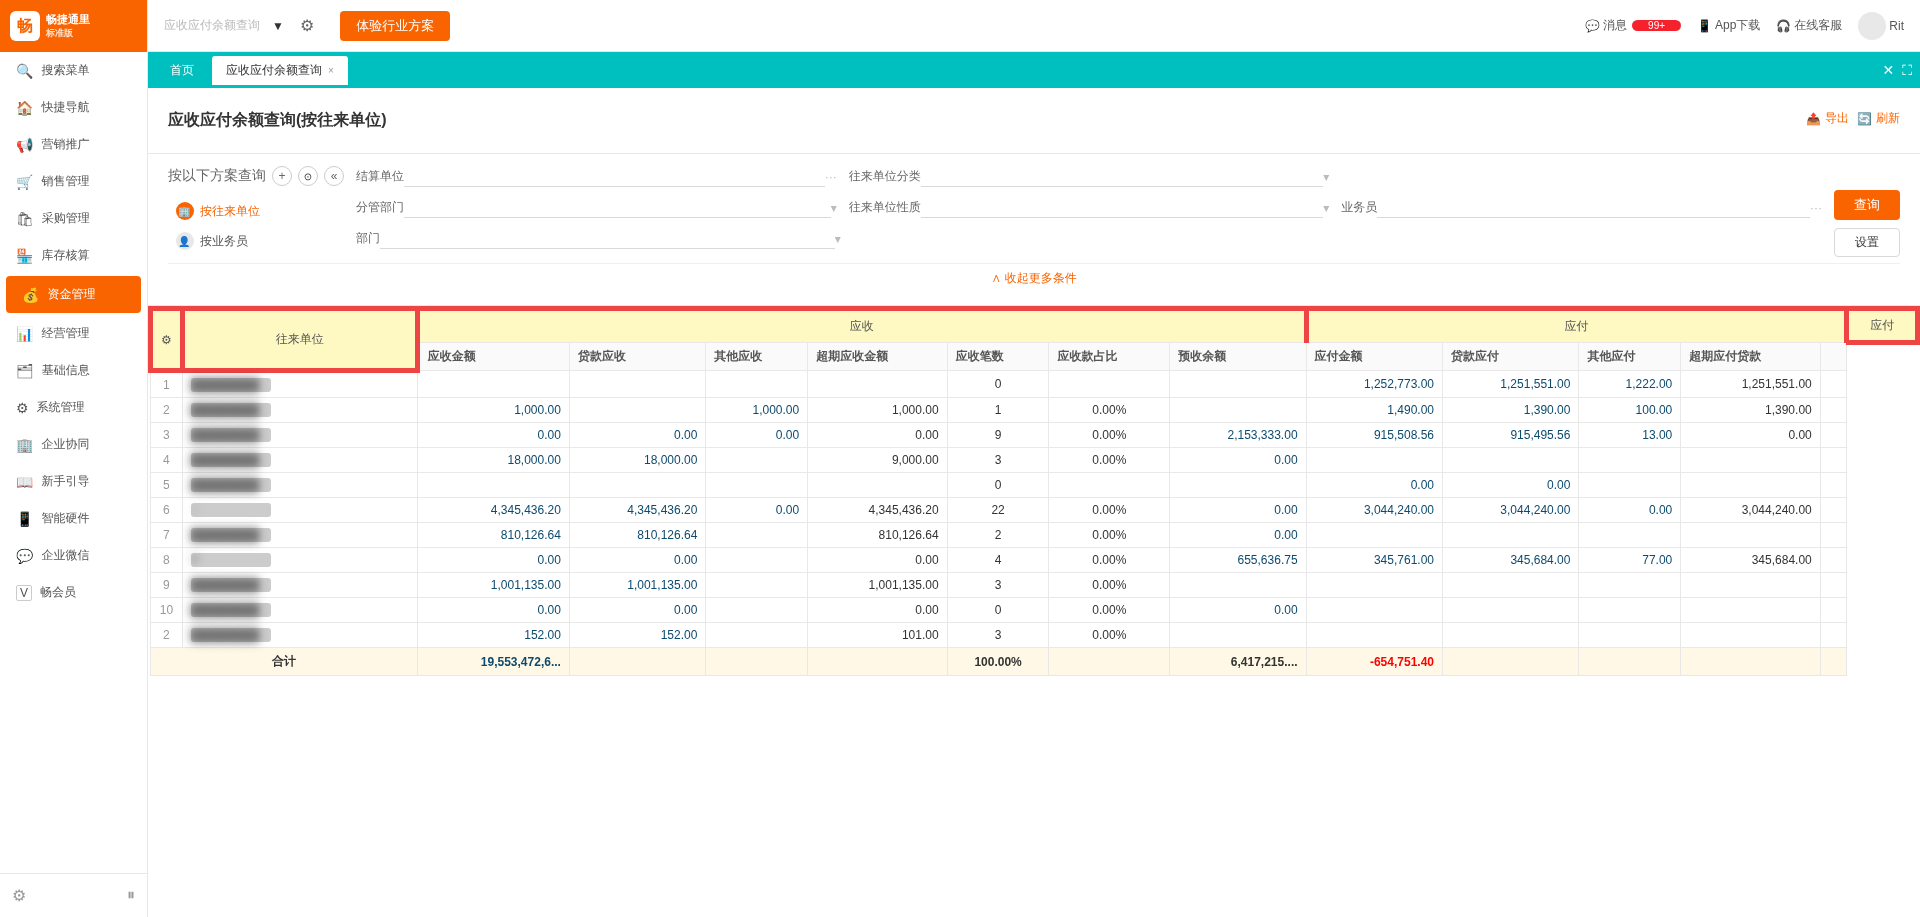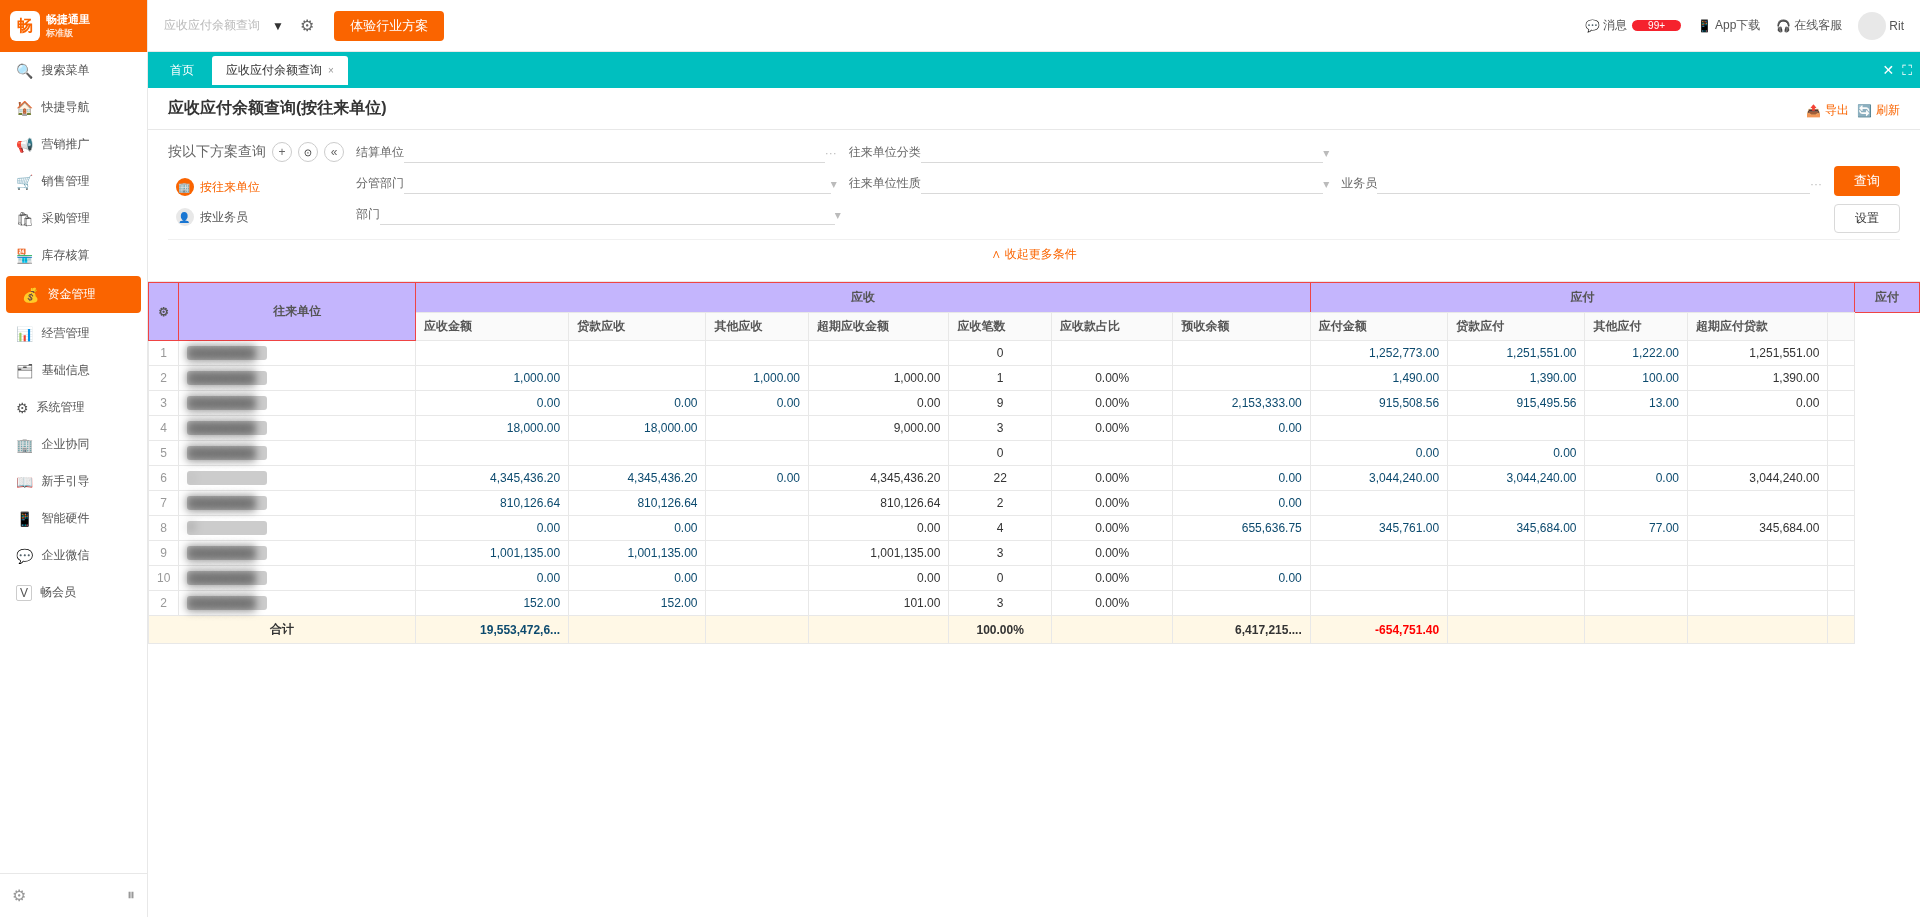--- a/index.html
+++ b/index.html
@@ -19,58 +19,58 @@
     .sidebar-footer-btn { color: #999; cursor: pointer; font-size: 16px; }
 
     
     .main { flex: 1; display: flex; flex-direction: column; overflow: hidden; }
 
     
     .topbar { height: 52px; background: #fff; border-bottom: 1px solid #e8e8e8; display: flex; align-items: center; padding: 0 16px; gap: 12px; }
     .topbar-title { color: #999; font-size: 13px; }
     .topbar-dropdown { display: flex; align-items: center; gap: 4px; cursor: pointer; }
     .topbar-gear { color: #666; cursor: pointer; font-size: 16px; margin-left: 4px; }
-    .topbar-solution-btn { background: #fa6400; color: #fff; border: none; border-radius: 4px; padding: 6px 16px; font-size: 13px; cursor: pointer; margin-left: 8px; }
+    .topbar-solution-btn { background: #fa6400; color: #fff; border: none; border-radius: 4px; padding: 6px 16px; font-size: 13px; cursor: pointer; margin-left: 14px; }
     .topbar-right { margin-left: auto; display: flex; align-items: center; gap: 16px; color: #555; font-size: 12px; }
     .topbar-right .badge { background: #f5222d; color: #fff; border-radius: 10px; padding: 0 16px; font-size: 10px; margin-left: 2px; }
     .topbar-right .tr-item { display: flex; align-items: center; gap: 3px; cursor: pointer; }
     .user-avatar { width: 28px; height: 28px; border-radius: 50%; background: #ccc; }
 
     
     .tabbar { height: 36px; background: #00bfbf; display: flex; align-items: center; padding: 0 8px; gap: 4px; }
     .tab { padding: 6px 14px; border-radius: 3px 3px 0 0; font-size: 12px; cursor: pointer; display: flex; align-items: center; gap: 6px; }
     .tab.home { background: transparent; color: #fff; }
     .tab.active { background: #fff; color: #333; }
     .tab-close { color: #999; font-size: 10px; cursor: pointer; }
     .tabbar-controls { margin-left: auto; display: flex; gap: 8px; color: #fff; font-size: 16px; cursor: pointer; }
 
     
     .content { flex: 1; display: flex; flex-direction: column; overflow: hidden; background: #f5f5f5; }
-    .page-header { background: #fff; padding: 10px 20px; display: flex; align-items: flex-end; justify-content: space-between; border-bottom: 1px solid #e8e8e8; }
+    .page-header { background: #fff; padding: 22px 20px; display: flex; align-items: flex-start; justify-content: space-between; border-bottom: 1px solid #e8e8e8; }
     .page-title { font-size: 16px; font-weight: bold; color: #333; }
     .page-actions { display: flex; gap: 8px; }
     .action-btn { display: flex; align-items: center; gap: 4px; color: #fa6400; cursor: pointer; font-size: 12px; border: none; background: none; }
 
     
     .filter-area { background: #fff; padding: 12px 20px; border-bottom: 1px solid #e8e8e8; }
     .filter-label { color: #666; font-size: 14px; }
     .filter-add-btn { width: 20px; height: 20px; border: 1px solid #ccc; border-radius: 50%; display: flex; align-items: center; justify-content: center; cursor: pointer; color: #666; font-size: 12px; }
     .filter-scheme-btn { border: 1px solid #ccc; border-radius: 50%; width: 20px; height: 20px; display: flex; align-items: center; justify-content: center; cursor: pointer; }
     .filter-collapse { text-align: center; padding: 6px; color: #fa6400; font-size: 12px; cursor: pointer; border-top: 1px solid #f0f0f0; margin-top: 6px; }
 
     
     .query-btn { background: #fa6400; color: #fff; border: none; border-radius: 4px; padding: 6px 20px; font-size: 13px; cursor: pointer; }
     .settings-btn { background: #fff; color: #333; border: 1px solid #d9d9d9; border-radius: 4px; padding: 5px 16px; font-size: 12px; cursor: pointer; }
 
     
     .table-container { flex: 1; overflow: auto; background: #fff; margin: 0; }
     table { width: 100%; border-collapse: collapse; font-size: 12px; }
     thead { position: sticky; top: 0; z-index: 2; }
     .th-group { background: #f5f5f5; }
-    .th-group th { background: #c4b5fd; border: 1px solid #ef4444; padding: 6px 8px; text-align: center; color: #555; font-weight: bold; }
+    .th-group th { background: #fef9c3; border: 5px solid #ef4444; padding: 6px 8px; text-align: center; color: #555; font-weight: normal; }
     .th-detail th { background: #fafafa; border: 1px solid #e8e8e8; padding: 5px 8px; text-align: left; color: #555; font-weight: bold; }
     td { border: 1px solid #e8e8e8; padding: 5px 8px; color: #333; }
     .td-link { color: #0c4a6e; cursor: pointer; }
     .td-center { text-align: center; }
     .td-right { text-align: right; }
     .td-blurred { color: transparent; text-shadow: 0 0 8px rgba(0,0,0,0.5); user-select: none; }
     .row-num { color: #999; text-align: center; width: 30px; }
     .total-row td { background: #fff8e6; font-weight: bold; }
 
     

